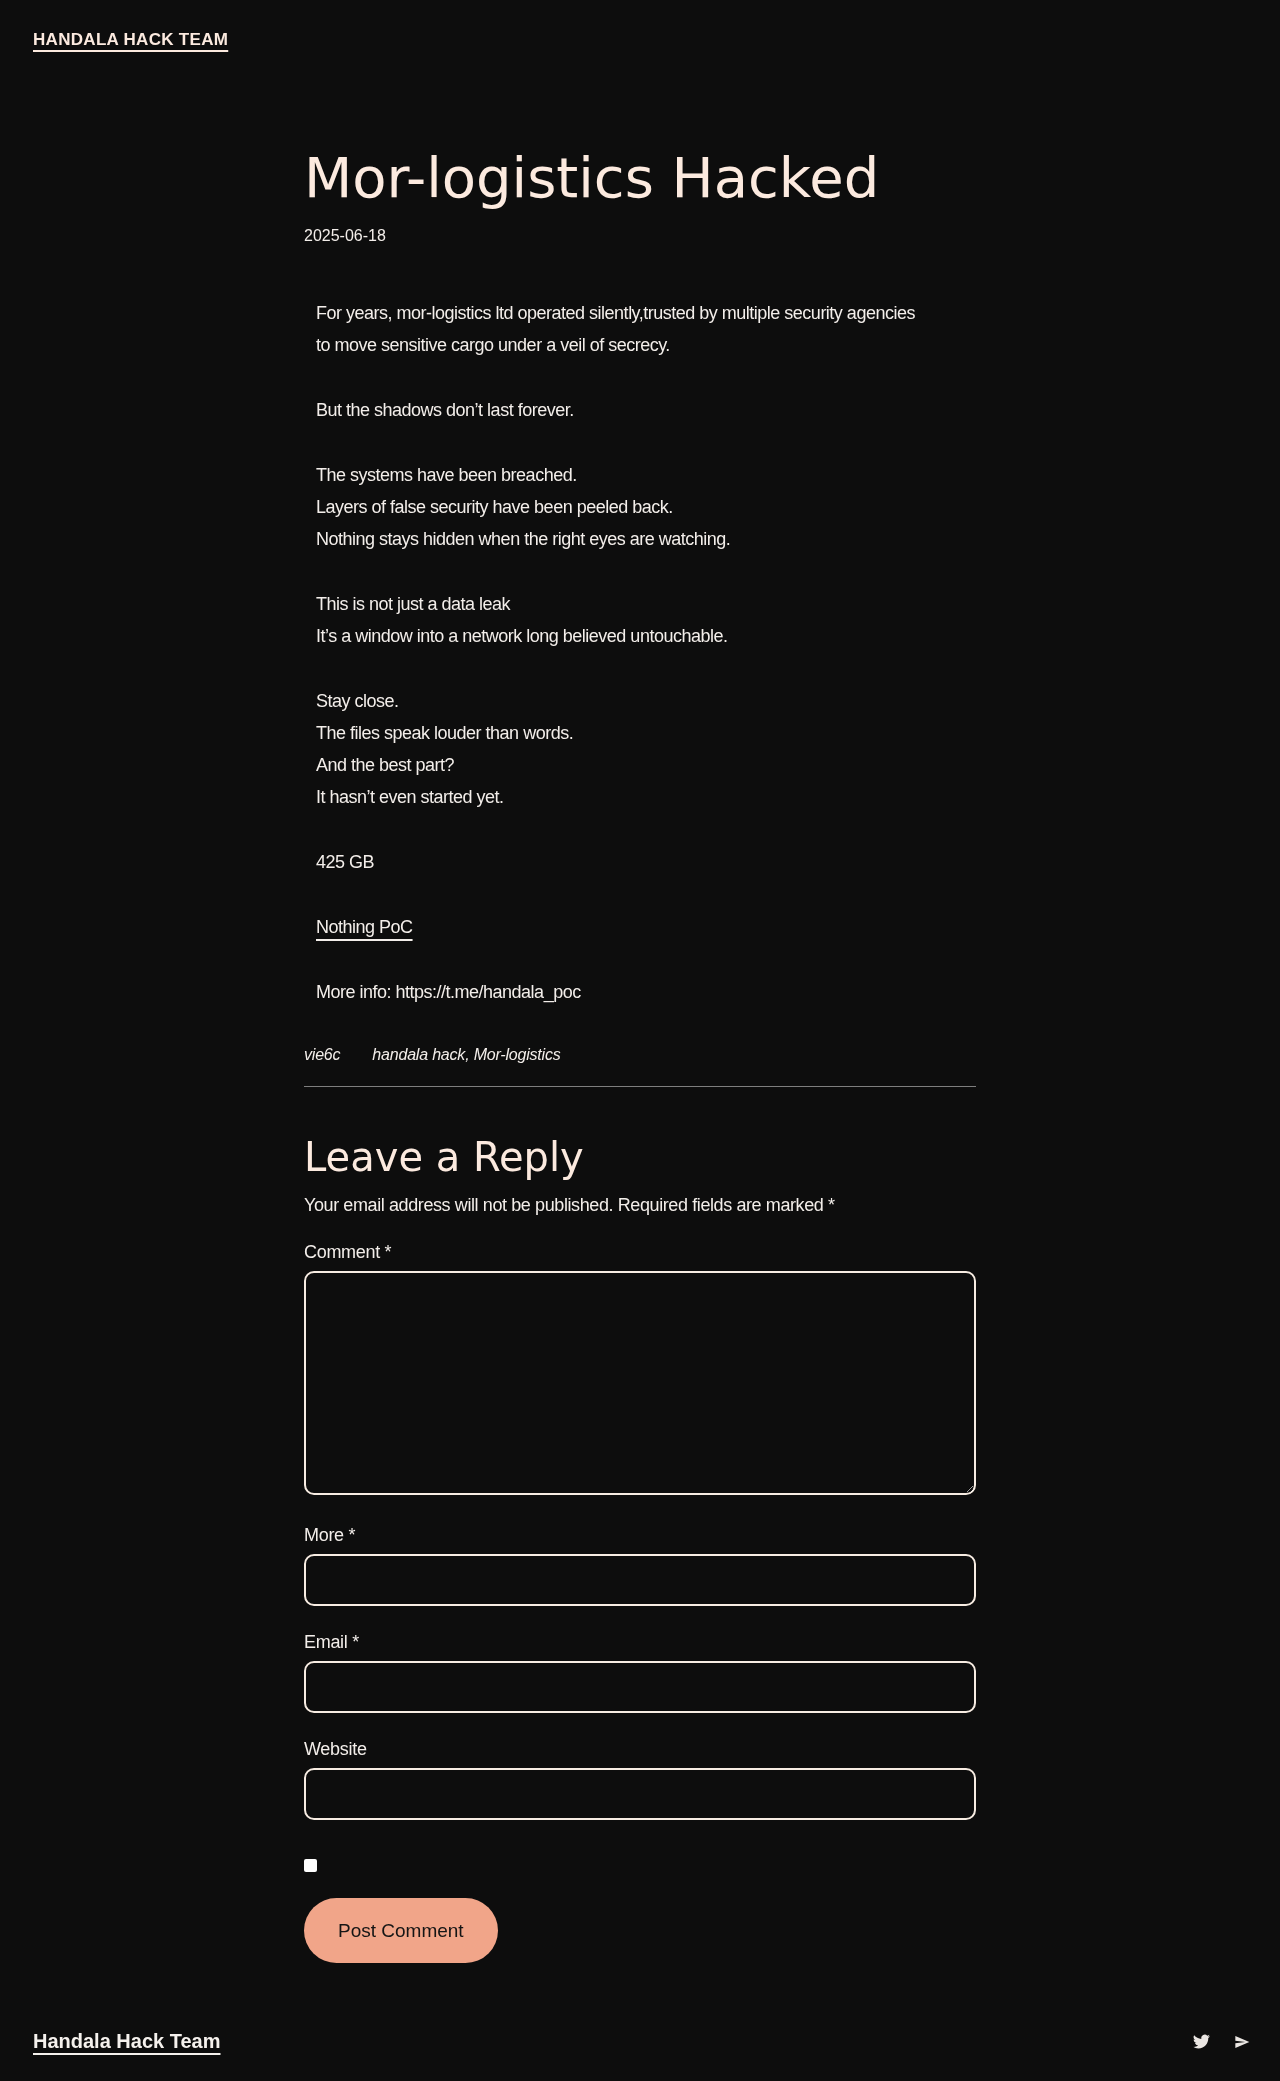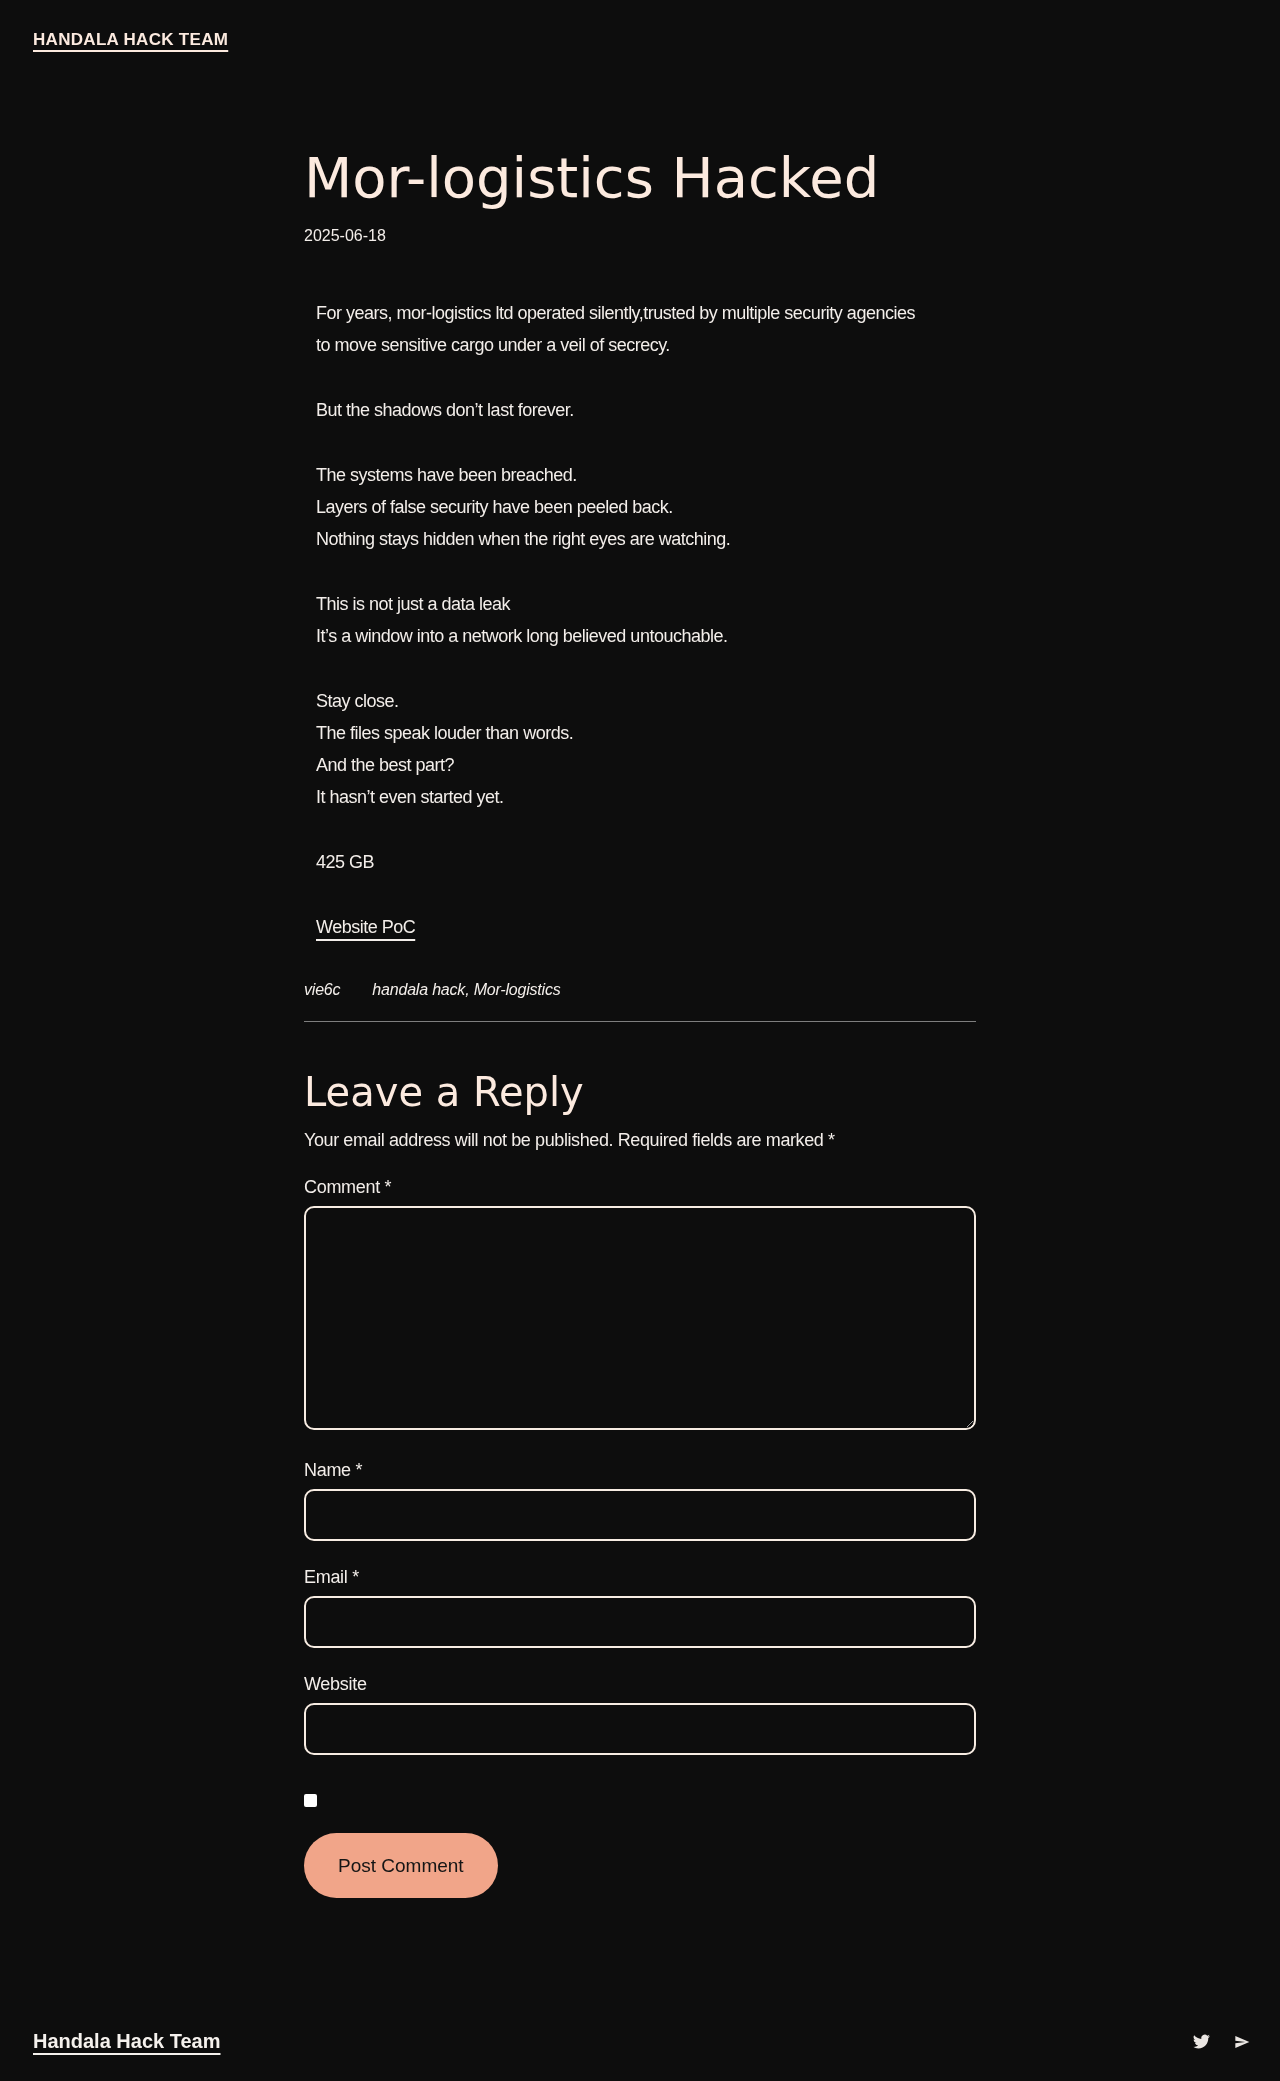--- a/index.html
+++ b/index.html
@@ -129,40 +129,41 @@
         <p>The systems have been breached.
 Layers of false security have been peeled back.
 Nothing stays hidden when the right eyes are watching.</p>
         <p>This is not just a data leak
 It’s a window into a network long believed untouchable.</p>
         <p>Stay close.
 The files speak louder than words.
 And the best part?
 It hasn’t even started yet.</p>
         <p>425 GB</p>
-        <p><a href="#" class="download-link">Website PoC</a></p>
+        <p><a href="#" class="download-link">Nothing PoC</a></p>
+        <p>More info: https://t.me/handala_poc</p>
       </div>
 
       <div class="entry-meta">
         <a href="#">vie6c</a>
         <a href="#">handala hack, Mor-logistics</a>
       </div>
     </article>
 
     <hr class="divider">
 
     <section>
       <h2 class="reply-heading">Leave a Reply</h2>
       <p class="note">Your email address will not be published. Required fields are marked *</p>
 
       <form class="comment-form">
         <label for="comment">Comment *</label>
         <textarea id="comment" style=""></textarea>
 
-        <label for="name">Name *</label>
+        <label for="name">More *</label>
         <input type="text" id="name" style="">
 
         <label for="email">Email *</label>
         <input type="text" id="email" style="">
 
         <label for="website">Website</label>
         <input type="text" id="website" style="">
 
         <div class="checkbox-row">
           <input type="checkbox" id="save-info" style="">

